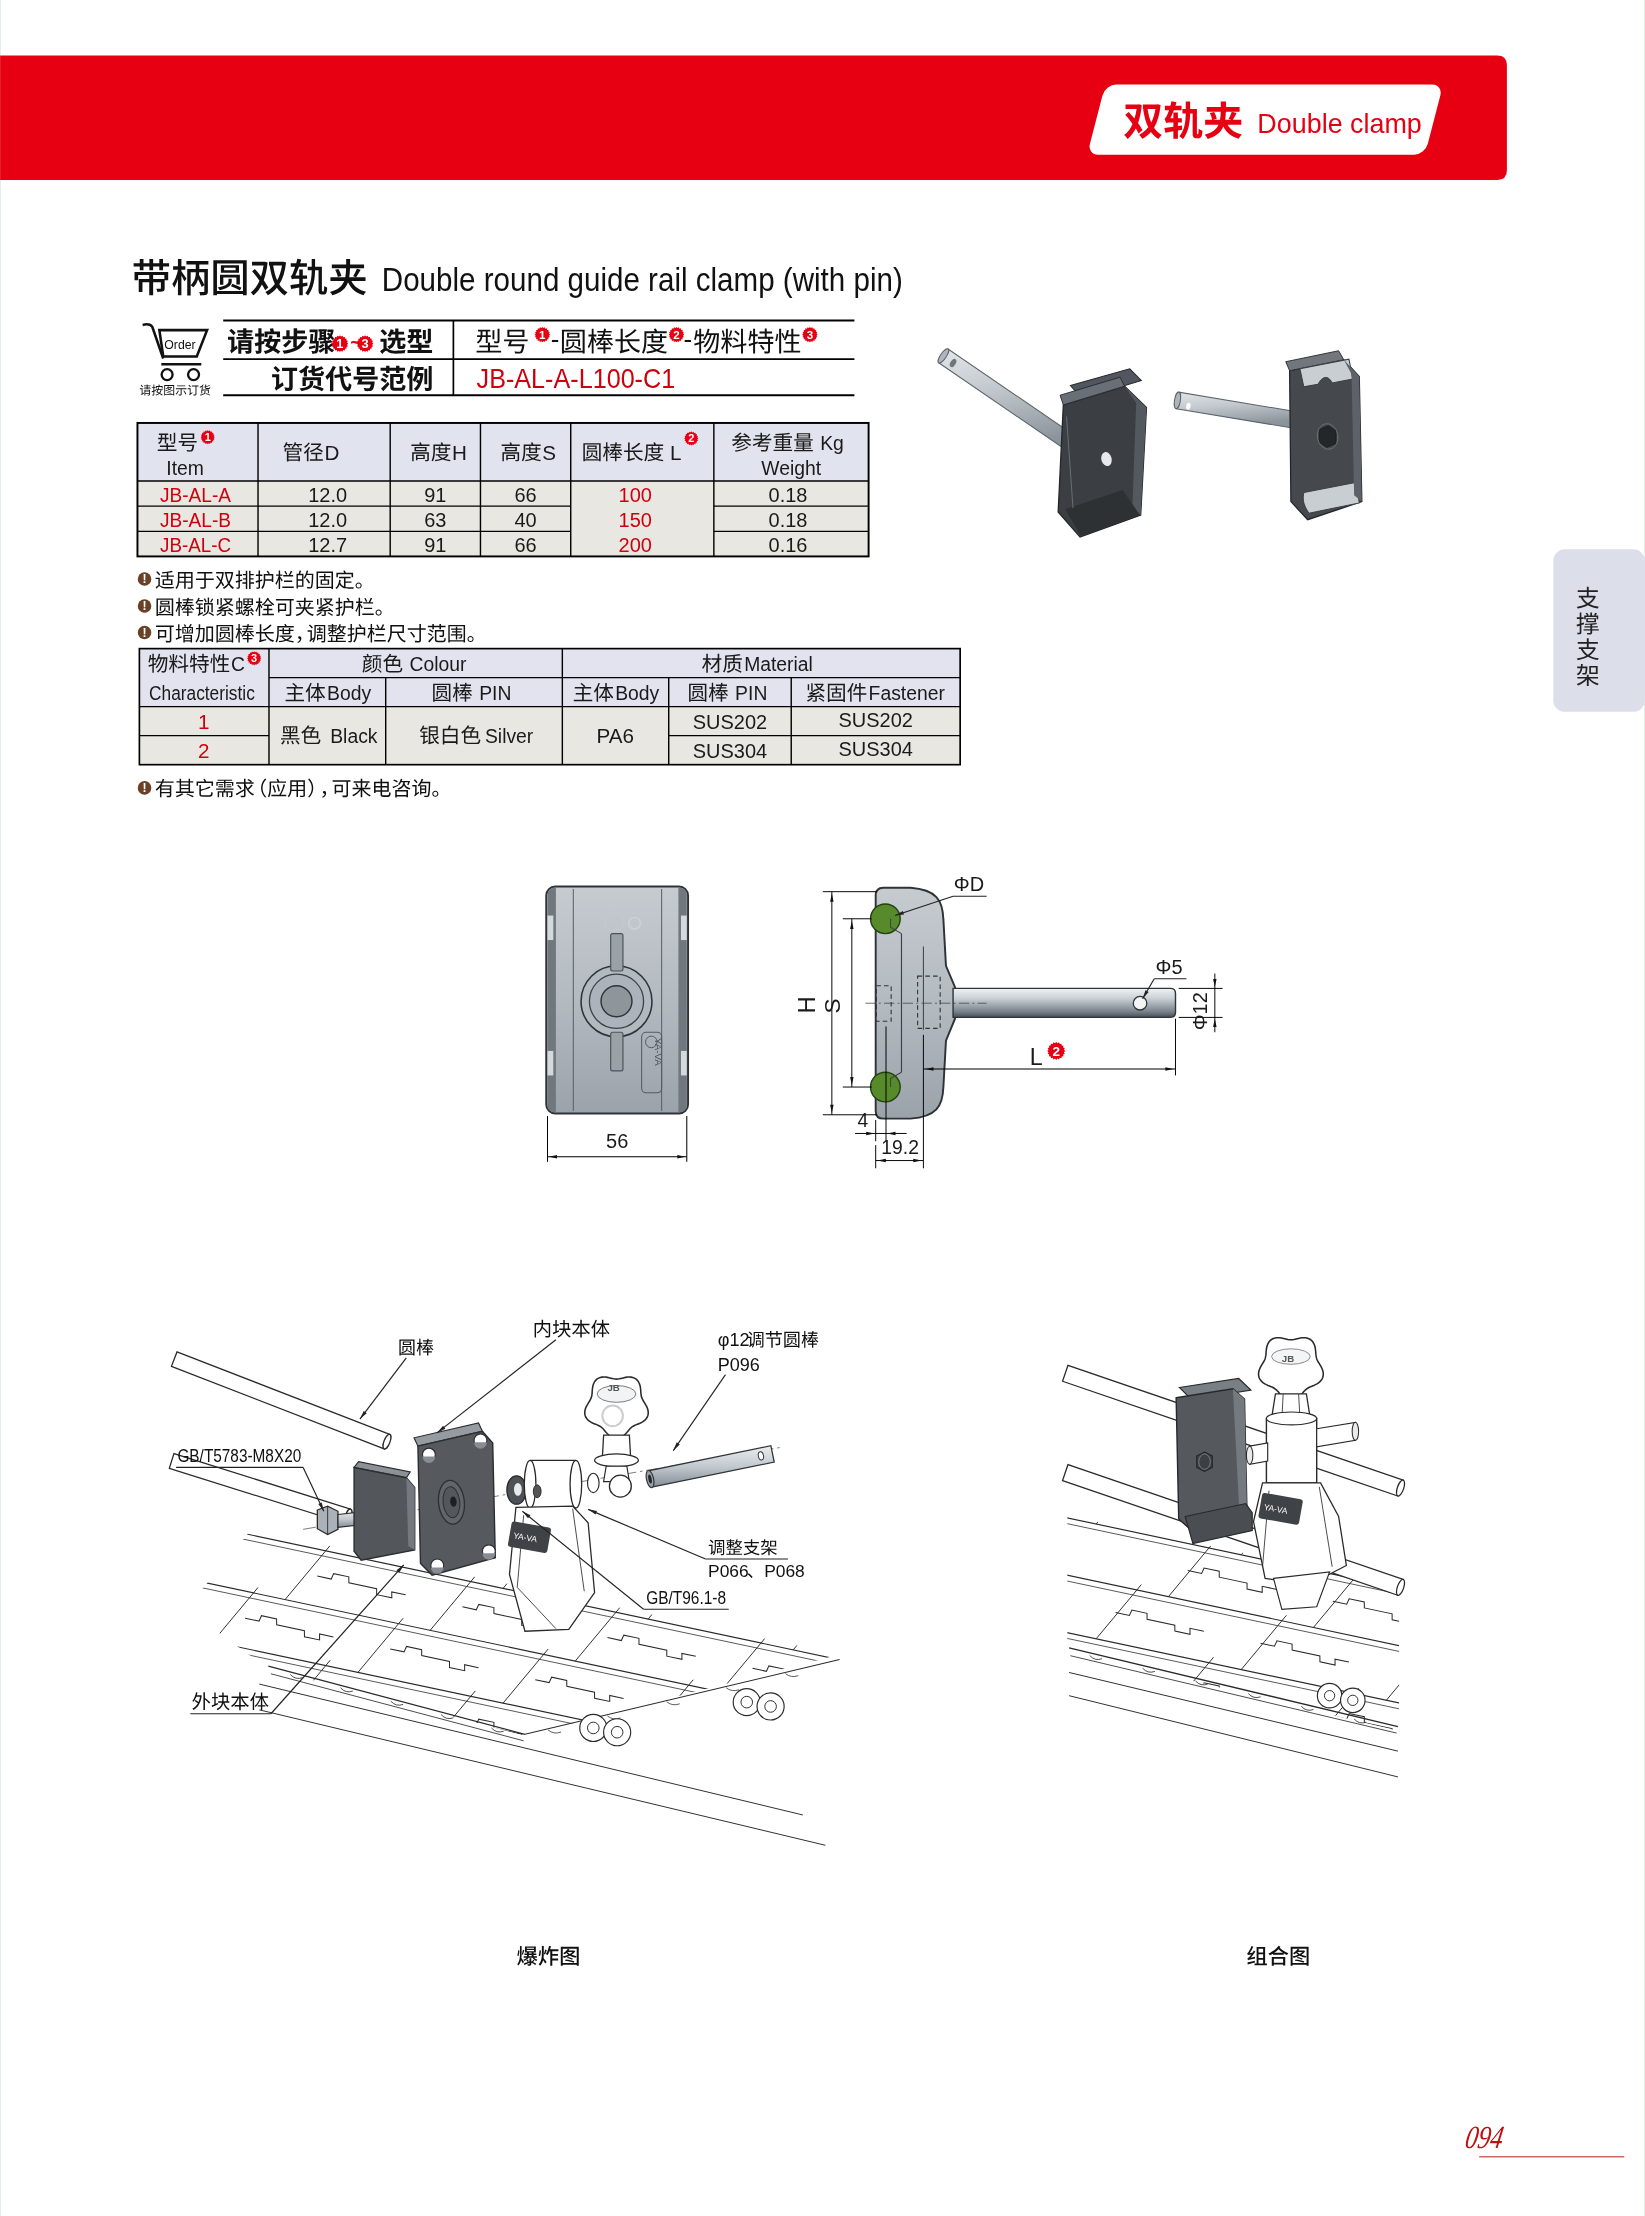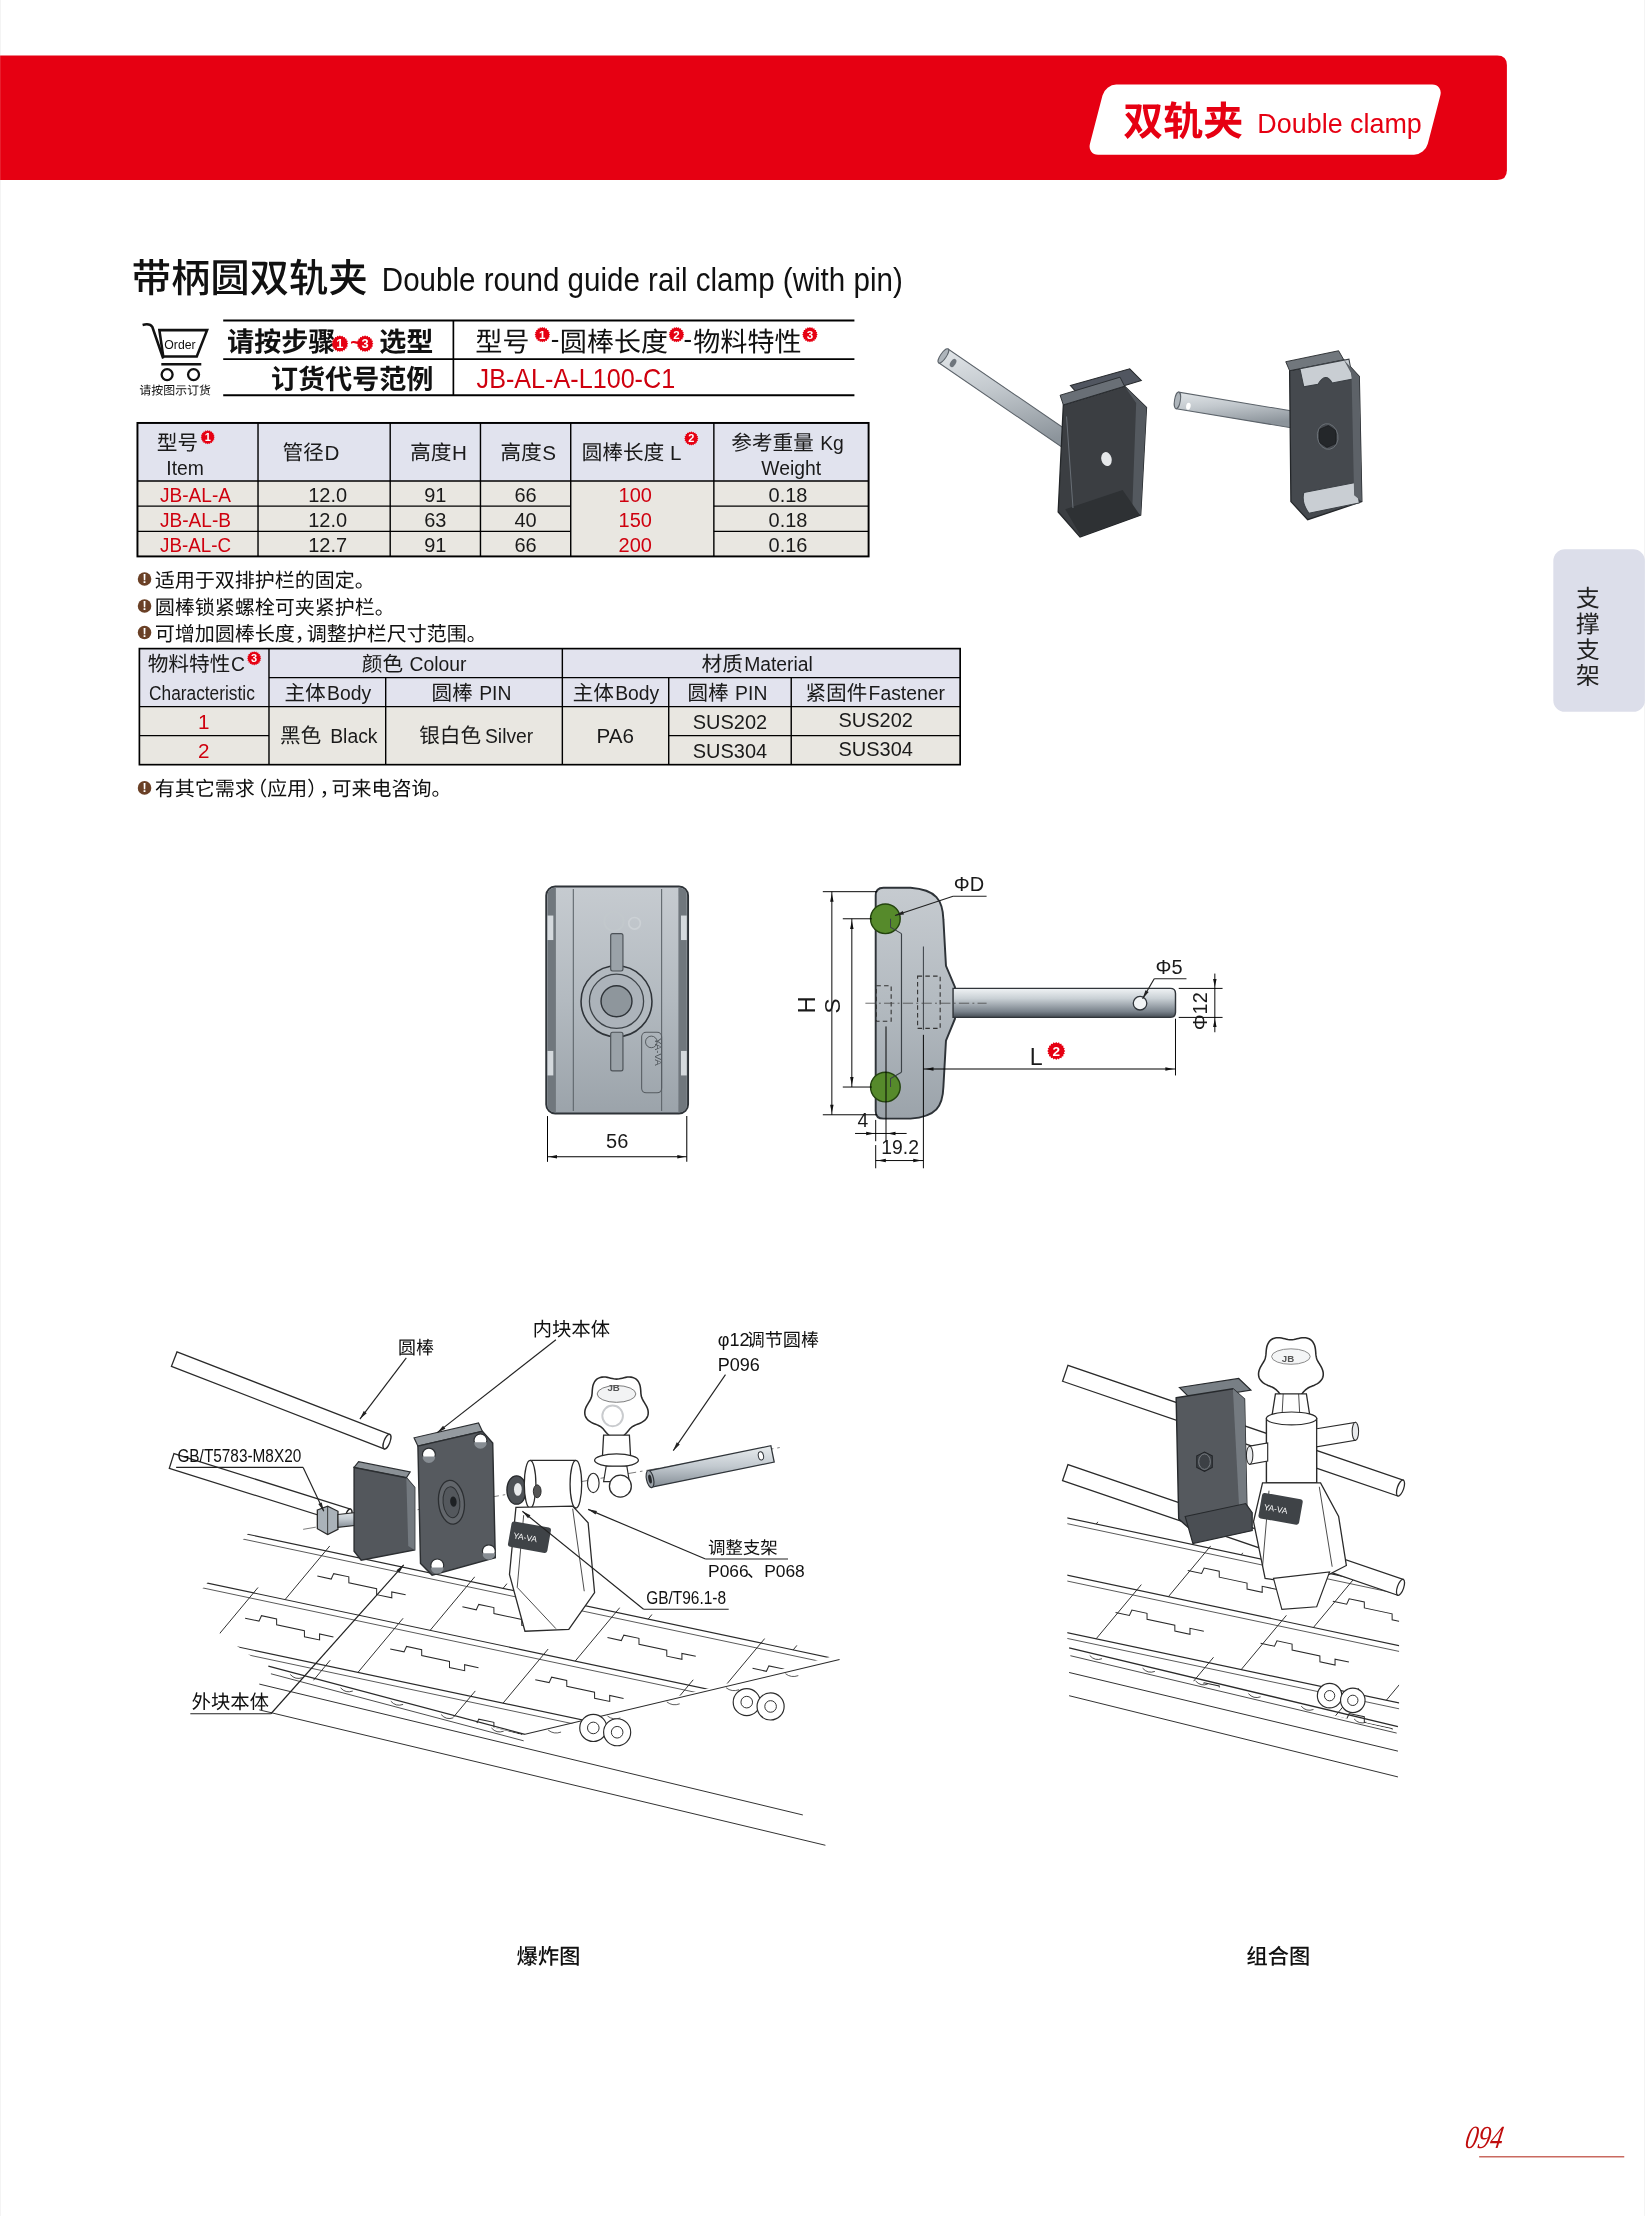--- a/index.html
+++ b/index.html
@@ -1,14 +1,14 @@
 <!DOCTYPE html>
 <html style="font-size:10.3px"><head><meta charset="utf-8"><style>
 html,body{margin:0;padding:0;background:#fff}
-#page{position:relative;width:1645px;height:2216px;background:#a3a3a3;overflow:hidden}
+#page{position:relative;width:1645px;height:2216px;background:#15803d;overflow:hidden}
 </style></head><body>
 <div id="page">
 <svg width="1645" height="2216" viewBox="0 0 2551 3437">
 <defs>
 <path id="gB53cc" d="M804 662C784 532 749 418 700 322C657 422 628 538 609 662ZM491 776V662H545L496 654C524 480 563 327 624 201C562 120 486 58 397 18C424 -6 459 -55 476 -87C559 -42 631 14 692 84C742 14 804 -45 879 -90C898 -58 936 -11 964 13C884 55 821 116 770 192C856 334 911 520 934 759L855 780L835 776ZM49 515C109 447 174 367 232 288C178 167 107 70 21 8C50 -14 88 -59 107 -89C190 -22 258 65 312 171C341 126 365 84 382 47L483 132C457 184 417 244 370 307C416 435 446 585 462 758L385 780L364 776H56V662H333C321 577 304 496 281 421C233 479 183 536 137 586Z"></path>
 <path id="gB8f68" d="M71 309C80 318 119 324 155 324H253V216L28 185L52 67L253 102V-87H367V123L474 143L468 249L367 233V324H465V432H367V574H253V432H180C209 490 239 557 266 628H458V741H305C315 771 324 802 332 832L206 857C199 819 189 779 179 741H41V628H144C123 565 103 516 92 496C71 453 55 425 32 418C46 388 65 331 71 309ZM480 661V548H563C561 383 545 144 405 -20C434 -37 474 -73 493 -96C644 94 669 357 672 548H735V48C735 -44 767 -69 832 -69H872C957 -69 972 -21 981 119C953 126 912 143 884 165C883 58 879 30 865 30H857C850 30 842 34 842 63V661H672V846H563V661Z"></path>
 <path id="gB5939" d="M713 591C697 535 663 460 635 410L708 389H549C559 451 564 518 566 591ZM440 848V709H89V591H438C436 516 431 449 419 389H239L339 414C331 460 303 531 275 586L167 560C193 507 217 435 222 389H48V267H382C330 152 230 72 38 18C66 -7 101 -56 114 -90C331 -24 444 78 503 220C581 66 698 -35 888 -84C904 -52 939 0 966 25C793 61 679 145 610 267H952V389H738C768 434 803 499 835 562L713 591H910V709H569L570 848Z"></path>
 <path id="gM5e26" d="M73 512V300H165V432H447V330H180V4H275V247H447V-84H546V247H743V100C743 90 740 86 727 86C714 85 671 85 625 87C637 63 650 30 654 4C720 4 767 5 798 18C831 32 839 55 839 99V300H929V512ZM546 330V432H832V330ZM703 840V732H546V840H451V732H301V840H206V732H50V651H206V556H301V651H451V558H546V651H703V554H798V651H952V732H798V840Z"></path>
 <path id="gM67c4" d="M177 844V654H54V566H177V564C149 435 94 285 35 203C49 180 72 139 81 112C116 166 149 246 177 334V-83H265V421C295 368 327 307 342 273L395 336C377 366 294 490 265 528V566H365V654H265V844ZM413 587V-87H501V501H631V482C631 418 615 276 502 176C522 163 553 138 568 120C630 181 667 258 688 326C725 255 761 182 780 132L848 174V20C848 6 843 2 829 2C815 1 766 1 718 3C730 -22 741 -61 744 -86C816 -86 866 -85 898 -70C929 -56 938 -30 938 19V587H720V704H951V793H392V704H630V587ZM848 501V180C819 245 762 351 712 438C714 456 715 471 715 481V501Z"></path>
 <path id="gM5706" d="M351 619H643V556H351ZM269 683V492H730V683ZM462 341V284C462 233 441 162 186 117C205 99 227 67 238 46C507 107 545 203 545 282V341ZM525 150C600 120 703 72 754 44L791 112C737 140 633 184 561 211ZM247 441V188H331V368H663V194H752V441ZM77 807V-83H169V-48H830V-83H925V807ZM169 29V728H830V29Z"></path>

